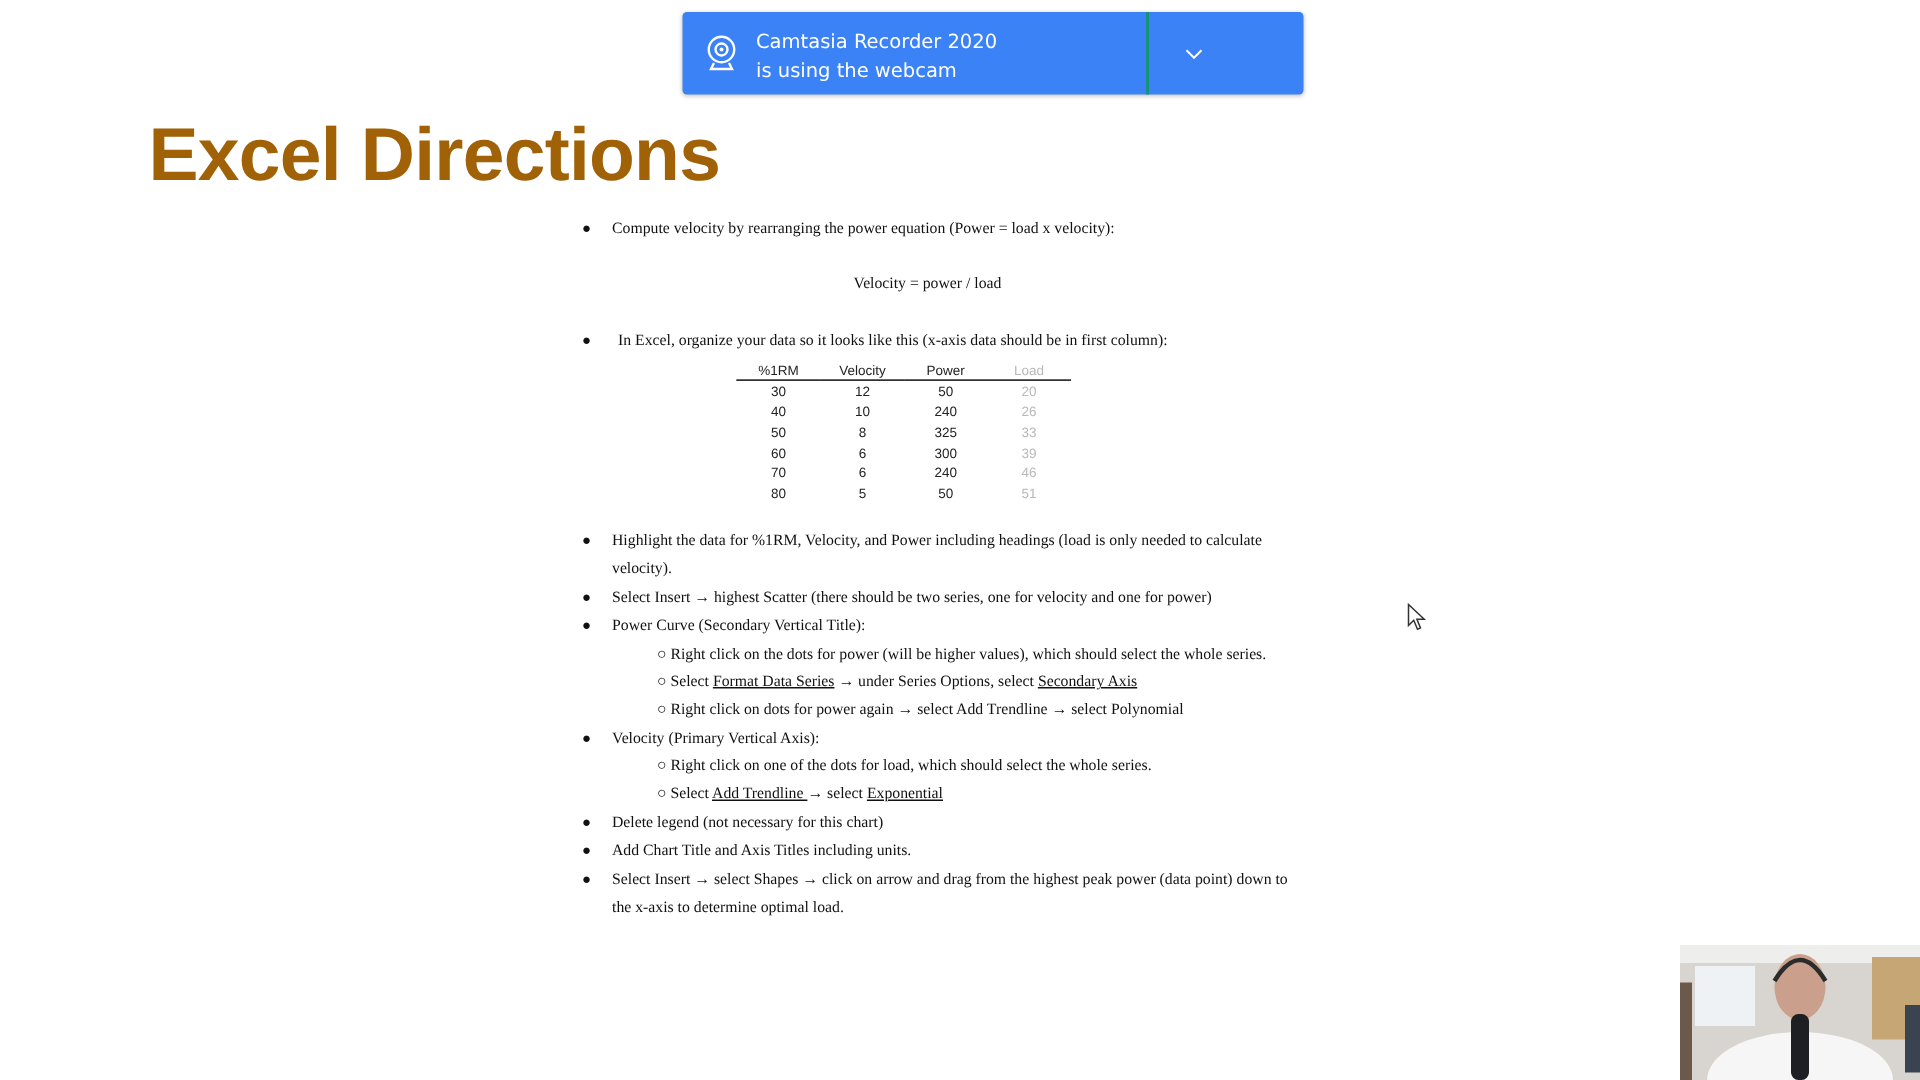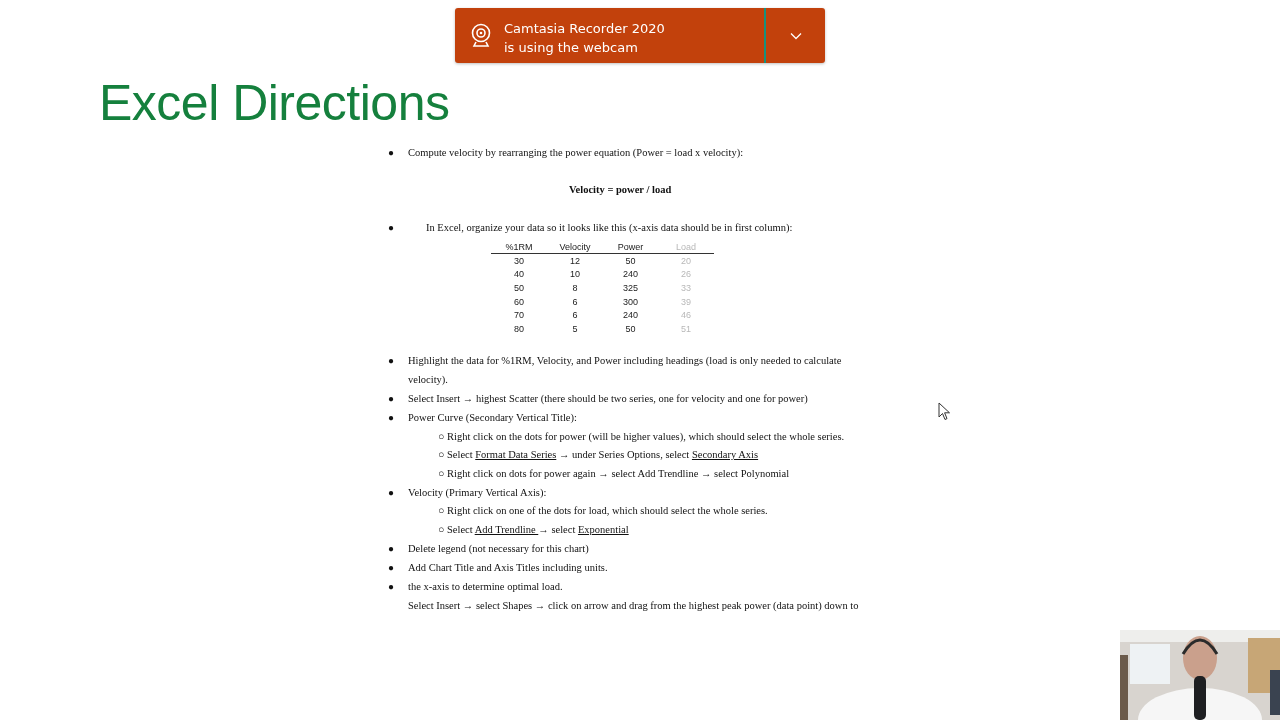--- a/index.html
+++ b/index.html
@@ -1,30 +1,30 @@
 <!DOCTYPE html>
 <html><head>
 <meta charset="utf-8">
 <style>
   html, body { margin:0; padding:0; }
   body { width:1280px; height:720px; position:relative; background:#ffffff; overflow:hidden; font-family:"Liberation Serif", serif; color:#111; }
-  .slide-title { position:absolute; left:99px; top:74px; font-family:"Liberation Sans", sans-serif; font-size:50px; font-weight:400; color:#15803d; letter-spacing:-0.5px; margin:0; }
+  .slide-title { position:absolute; left:99px; top:74px; font-family:"Liberation Sans", sans-serif; font-size:50px; font-weight:700; color:#a16207; letter-spacing:-0.5px; margin:0; }
   .doc { position:absolute; left:388px; top:0; width:500px; font-size:10.5px; }
   .bullet { position:absolute; left:0; width:490px; line-height:18.5px; }
   .bullet .dot { position:absolute; left:0; top:0; font-size:10px; }
   .bullet .txt { display:block; margin-left:20px; }
   .sub { position:absolute; left:50px; line-height:18.5px; white-space:nowrap; }
   .u { text-decoration:underline; }
-  .formula { position:absolute; left:181px; top:184px; font-weight:bold; font-size:10.5px; }
+  .formula { position:absolute; left:181px; top:184px; font-weight:normal; font-size:10.5px; }
   table.dt { position:absolute; left:103px; top:240px; border-collapse:collapse; font-family:Liberation Sans, sans-serif; font-size:9px; color:#222; }
   table.dt th { font-weight:400; border-bottom:1px solid #333; padding:0; height:13px; text-align:center; }
   table.dt td { padding:0; height:13.6px; text-align:center; }
   table.dt .c0 { width:56px; } table.dt .c1 { width:56px; } table.dt .c2 { width:55px; } table.dt .c3 { width:56px; }
   table.dt .load { color:#b8b8b8; }
-  .toast { position:absolute; left:455px; top:8px; width:370px; height:55px; background:#c2410c; border-radius:3px; box-shadow:0 1px 3px rgba(0,0,0,0.25); font-family:"DejaVu Sans", sans-serif; color:#fff; }
+  .toast { position:absolute; left:455px; top:8px; width:414px; height:55px; background:#3b82f6; border-radius:3px; box-shadow:0 1px 3px rgba(0,0,0,0.25); font-family:"DejaVu Sans", sans-serif; color:#fff; }
   .toast .cam { position:absolute; left:15px; top:15px; width:22px; height:26px; }
   .toast .msg { position:absolute; left:49px; top:11px; font-size:13px; line-height:19px; }
   .toast .sep { position:absolute; left:309px; top:0; width:2px; height:55px; background:#17917d; }
   .toast .chev { position:absolute; left:311px; top:0; width:59px; height:55px; display:flex; align-items:center; justify-content:center; }
   .cursor { position:absolute; left:938px; top:402px; width:14px; height:20px; }
   .webcam { position:absolute; left:1120px; top:630px; width:160px; height:90px; overflow:hidden; background:#cfcac4; }
 </style>
 </head>
 <body>
 
@@ -53,21 +53,21 @@
 
   <div class="bullet" style="top:144px">
     <span class="dot">●</span>
     <span class="txt">Compute velocity by rearranging the power equation (Power = load x velocity):</span>
   </div>
 
   <div class="formula">Velocity = power / load</div>
 
   <div class="bullet" style="top:219px">
     <span class="dot">●</span>
-    <span class="txt" style="margin-left:38px">In Excel, organize your data so it looks like this (x-axis data should be in first column):</span>
+    <span class="txt" style="margin-left:24px">In Excel, organize your data so it looks like this (x-axis data should be in first column):</span>
   </div>
 
   <table class="dt">
     <thead>
       <tr>
         <th class="c0">%1RM</th>
         <th class="c1">Velocity</th>
         <th class="c2">Power</th>
         <th class="c3 load">Load</th>
       </tr>
@@ -158,22 +158,22 @@
     <span class="txt">Delete legend (not necessary for this chart)</span>
   </div>
 
   <div class="bullet" style="top:559px">
     <span class="dot">●</span>
     <span class="txt">Add Chart Title and Axis Titles including units.</span>
   </div>
 
   <div class="bullet" style="top:578px">
     <span class="dot">●</span>
+    <span class="txt">Select Insert → select Shapes → click on arrow and drag from the highest peak power (data point) down to</span>
     <span class="txt">the x-axis to determine optimal load.</span>
-    <span class="txt">Select Insert → select Shapes → click on arrow and drag from the highest peak power (data point) down to</span>
   </div>
 </div>
 
 <svg class="cursor" viewBox="0 0 14 20">
   <path d="M1 1 L1 15 L4.5 11.5 L7 17.5 L9 16.6 L6.6 10.8 L11.5 10.8 Z" fill="#fff" stroke="#333" stroke-width="1"></path>
 </svg>
 
 <div class="webcam">
   <svg width="160" height="90" viewBox="0 0 160 90">
     <rect x="0" y="0" width="160" height="90" fill="#d8d4cf"></rect>

